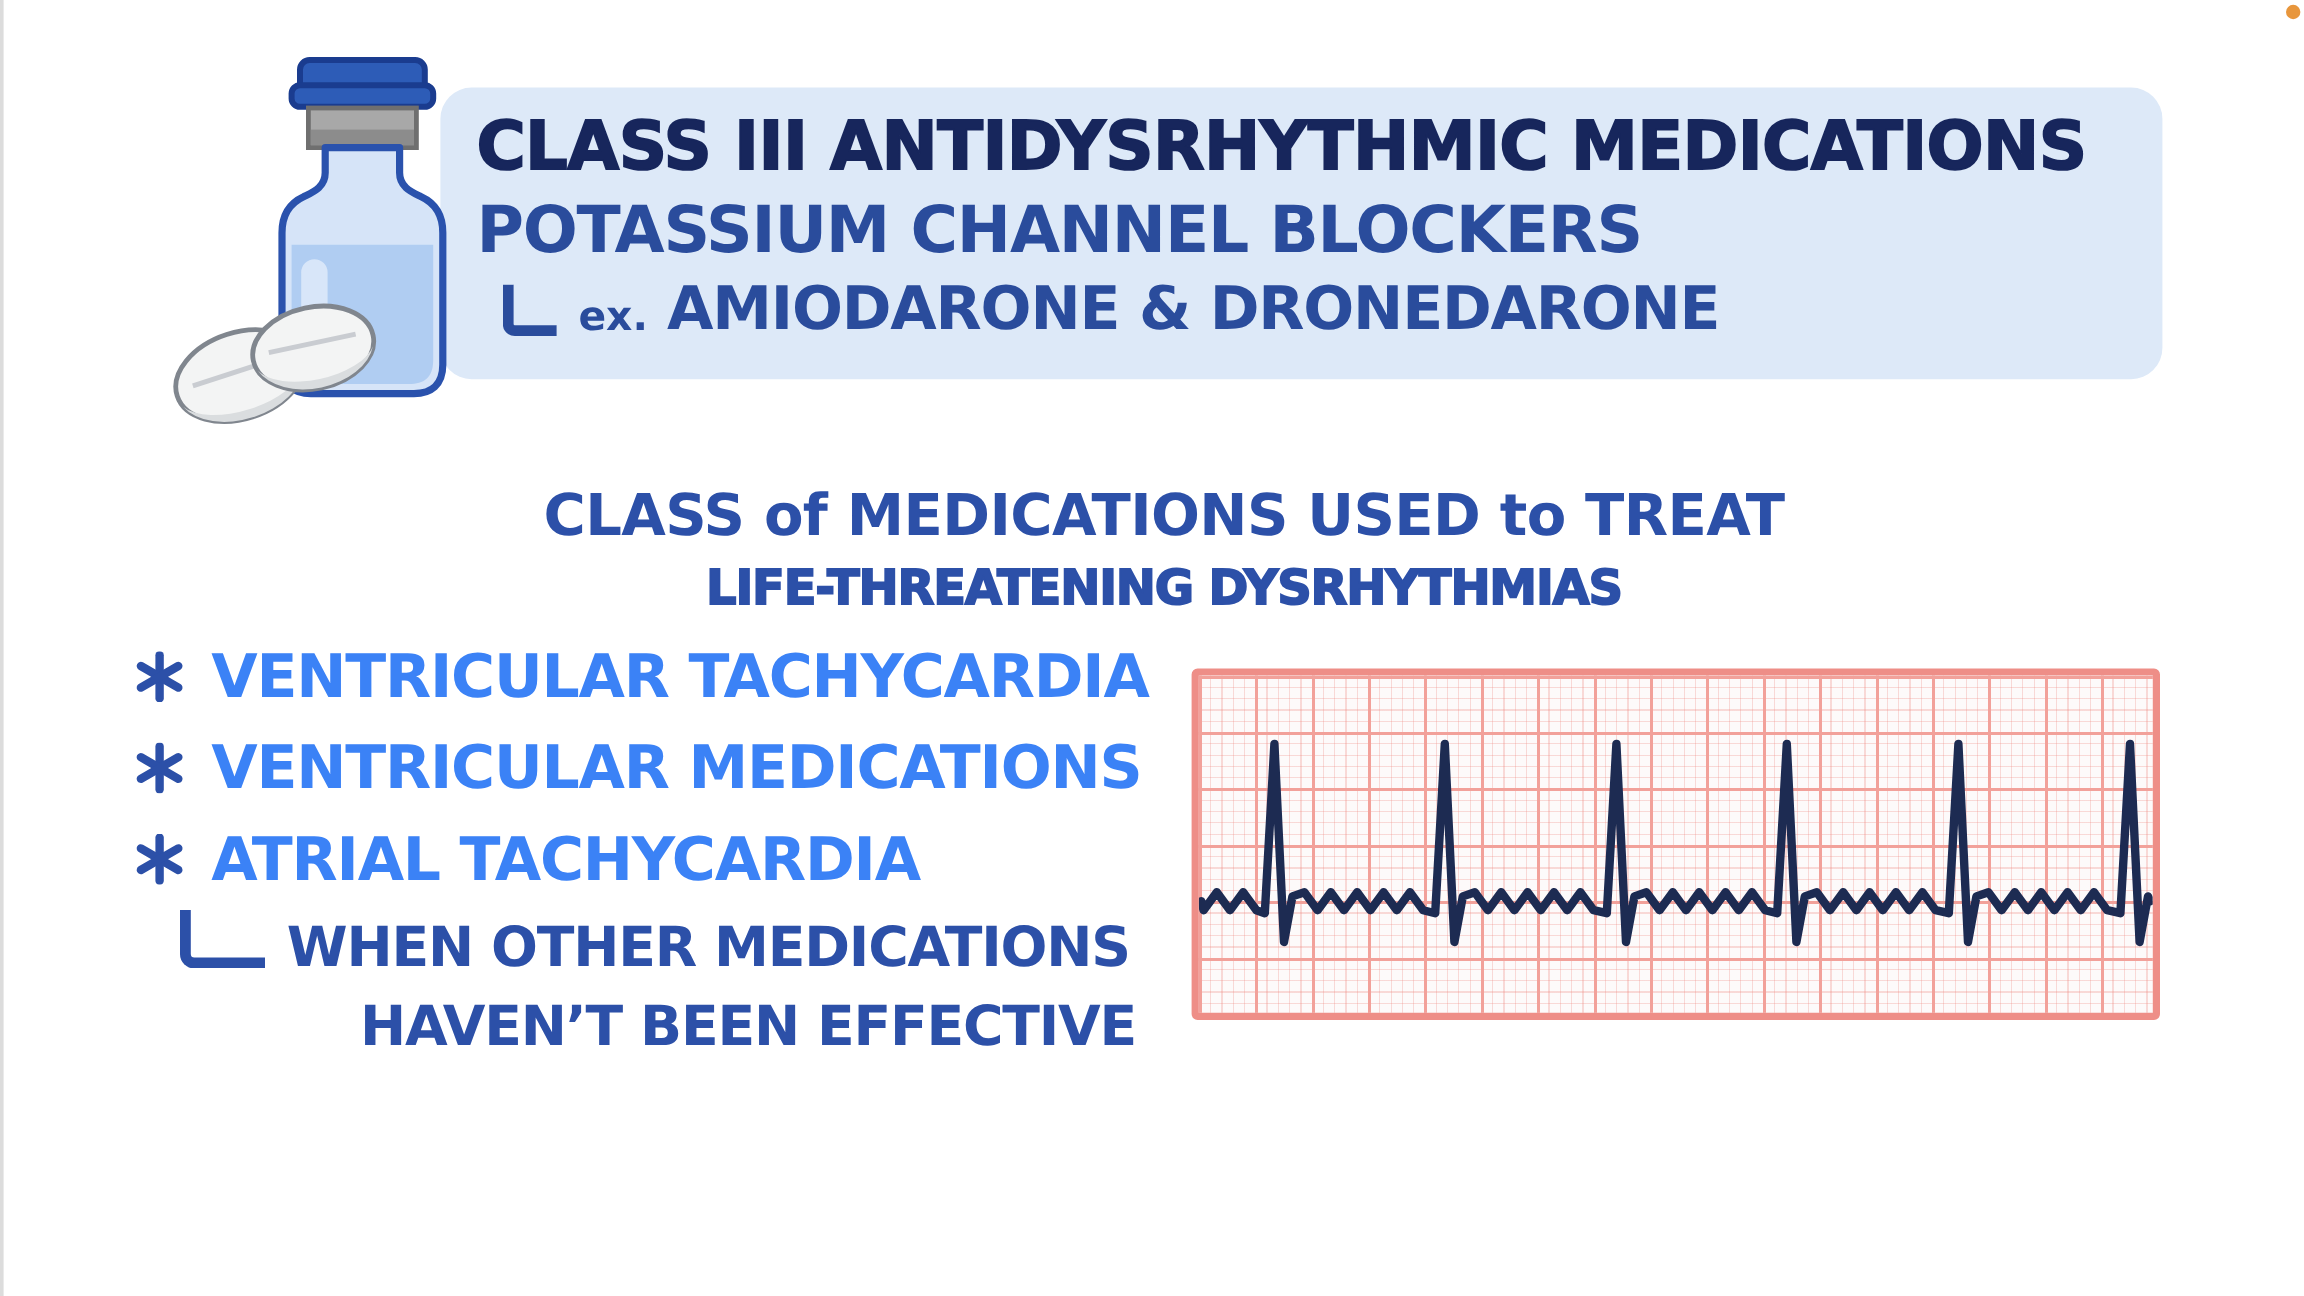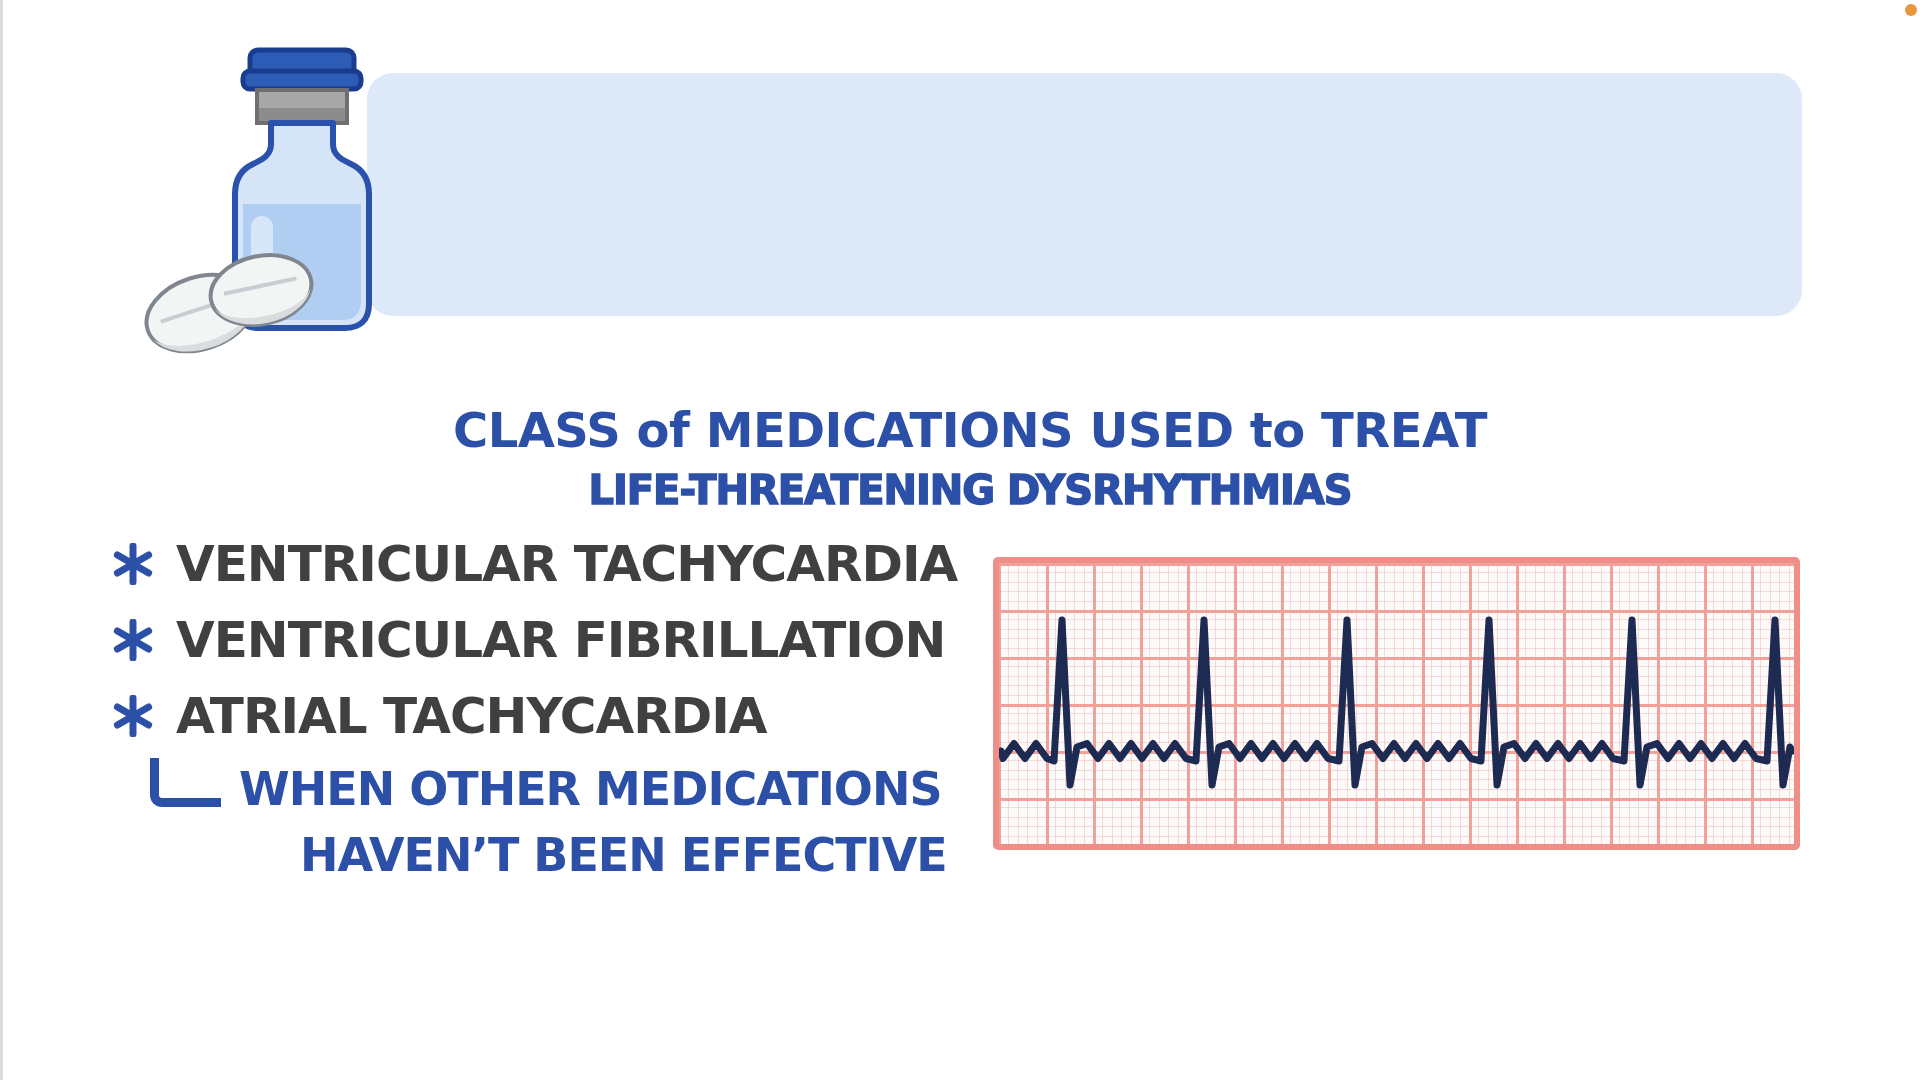--- a/index.html
+++ b/index.html
@@ -26,21 +26,21 @@
   
   .mid-heading{position:absolute;left:16px;top:404px;width:1908px;text-align:center;}
   .mh1{font-size:48px;font-weight:700;color:#2c50a8;letter-spacing:-0.5px;line-height:52px;}
   .mh2{font-size:40px;font-weight:700;color:#2c50a8;letter-spacing:-1px;line-height:56px;margin-top:6px;
     -webkit-text-stroke:1.5px #2c50a8;}
 
   
   .bullets{position:absolute;left:112px;top:538px;width:880px;}
   .b-row{display:flex;align-items:center;height:52px;margin-bottom:24px;}
   .b-ast{width:42px;height:42px;margin-right:22px;flex:none;}
-  .b-label{font-size:50px;font-weight:700;color:#404040;letter-spacing:-1px;white-space:nowrap;}
+  .b-label{font-size:50px;font-weight:700;color:#3b82f6;letter-spacing:-1px;white-space:nowrap;}
   .sub-block{margin-left:38px;margin-top:14px;}
   .sub-row1{display:flex;align-items:flex-start;}
   .sub-elbow{width:62px;height:40px;border-left:9px solid #2c50a8;border-bottom:9px solid #2c50a8;
     border-bottom-left-radius:12px;margin-right:18px;margin-top:2px;flex:none;}
   .sub-text{font-size:46px;font-weight:700;color:#2c50a8;letter-spacing:-1px;line-height:66px;white-space:nowrap;}
   .sub-line2{margin-left:150px;}
 
   
   .ecg{position:absolute;left:993px;top:557px;width:795px;height:281px;
     border:6px solid #ee8e87;border-radius:5px;background-color:#fdfafa;
@@ -85,20 +85,29 @@
         <line x1="-40" y1="-4" x2="40" y2="-4" stroke="#c9ccd1" stroke-width="4"></line>
       </g>
       <g transform="translate(128,246) rotate(-12)">
         <ellipse cx="0" cy="0" rx="51" ry="34" fill="#f3f4f4" stroke="#80868e" stroke-width="4"></ellipse>
         <path d="M -49,9 A 51 34 0 0 0 49,9 A 51 24 0 0 1 -49,9 Z" fill="#dadddf"></path>
         <line x1="-37" y1="-4" x2="37" y2="-4" stroke="#c9ccd1" stroke-width="4"></line>
       </g>
     </svg>
   </div>
 
+  <div class="header-text">
+    <div class="h-title">CLASS III ANTIDYSRHYTHMIC MEDICATIONS</div>
+    <div class="h-sub">POTASSIUM CHANNEL BLOCKERS</div>
+    <div class="h-ex-row">
+      <div class="elbow"></div>
+      <div class="h-ex-prefix">ex.</div>
+      <div class="h-ex-name">AMIODARONE &amp; DRONEDARONE</div>
+    </div>
+  </div>
 
   <div class="mid-heading">
     <div class="mh1">CLASS of MEDICATIONS USED to TREAT</div>
     <div class="mh2">LIFE-THREATENING DYSRHYTHMIAS</div>
   </div>
 
   <div class="bullets">
     <div class="b-row">
       <svg class="b-ast" viewBox="0 0 42 42">
         <g stroke="#2c50a8" stroke-width="7" stroke-linecap="round">
@@ -110,21 +119,21 @@
       <div class="b-label">VENTRICULAR TACHYCARDIA</div>
     </div>
     <div class="b-row">
       <svg class="b-ast" viewBox="0 0 42 42">
         <g stroke="#2c50a8" stroke-width="7" stroke-linecap="round">
           <line x1="21" y1="3" x2="21" y2="39"></line>
           <line x1="5.4" y1="12" x2="36.6" y2="30"></line>
           <line x1="36.6" y1="12" x2="5.4" y2="30"></line>
         </g>
       </svg>
-      <div class="b-label">VENTRICULAR FIBRILLATION</div>
+      <div class="b-label">VENTRICULAR MEDICATIONS</div>
     </div>
     <div class="b-row" style="margin-bottom:0">
       <svg class="b-ast" viewBox="0 0 42 42">
         <g stroke="#2c50a8" stroke-width="7" stroke-linecap="round">
           <line x1="21" y1="3" x2="21" y2="39"></line>
           <line x1="5.4" y1="12" x2="36.6" y2="30"></line>
           <line x1="36.6" y1="12" x2="5.4" y2="30"></line>
         </g>
       </svg>
       <div class="b-label">ATRIAL TACHYCARDIA</div>

